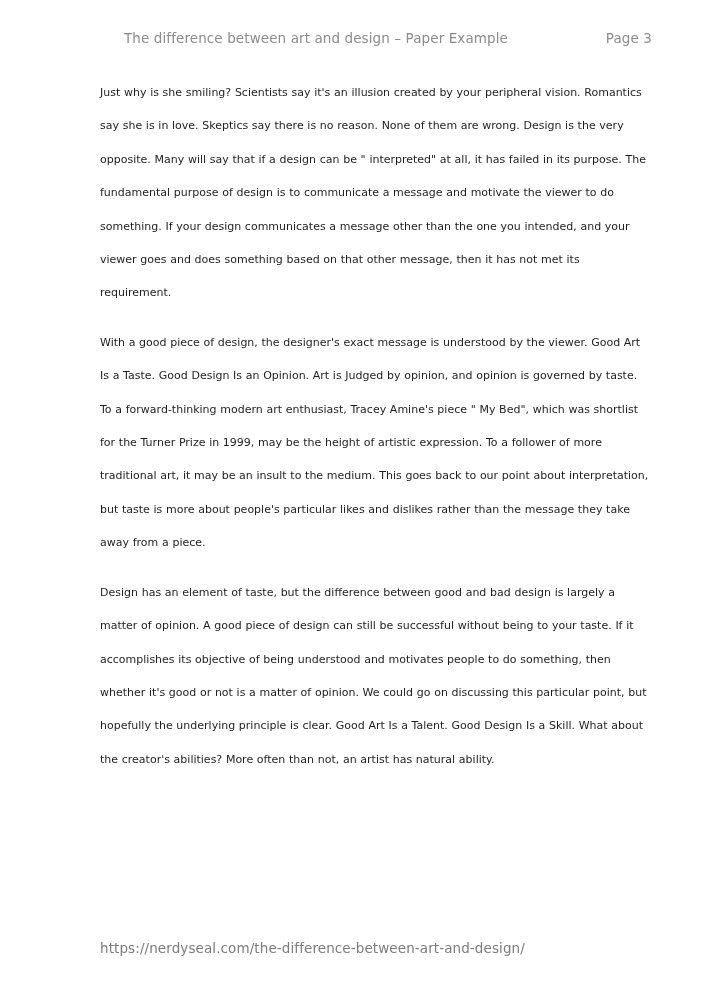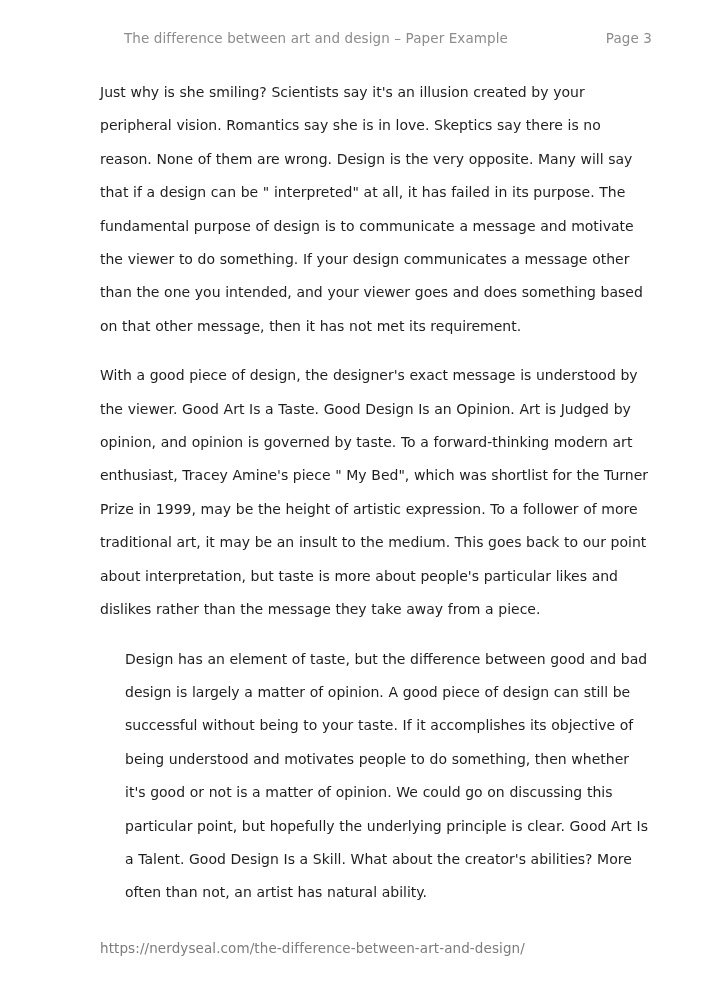--- a/index.html
+++ b/index.html
@@ -44,28 +44,27 @@
   }
   .content {
     position: absolute;
     left: 100px;
     top: 76px;
     width: 552px;
   }
   .content p {
     margin: 0 0 16px 0;
     color: #1e1e1e;
-    font-size: 14px;
+    font-size: 11px;
     line-height: 33.4px;
     text-align: left;
     word-spacing: 0.2px;
   }
   .content p:last-child {
     margin-bottom: 0;
-    margin-left: 25px;
   }
   .page-footer {
     position: absolute;
     left: 100px;
     top: 938px;
     width: 560px;
     color: #7c7c7c;
     font-size: 13.5px;
     line-height: 20px;
     letter-spacing: 0.1px;

